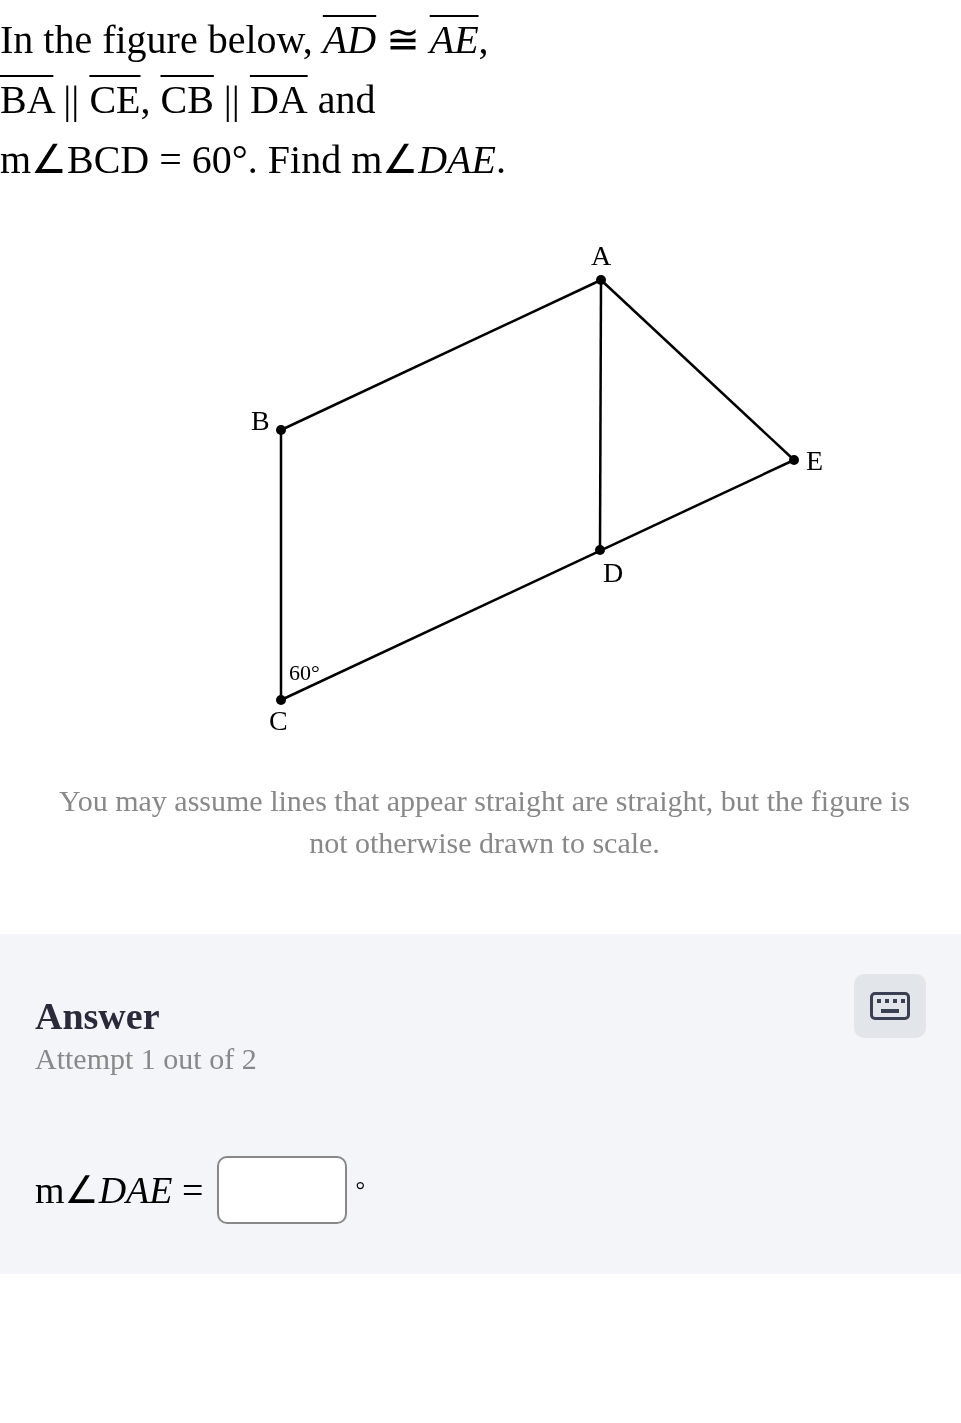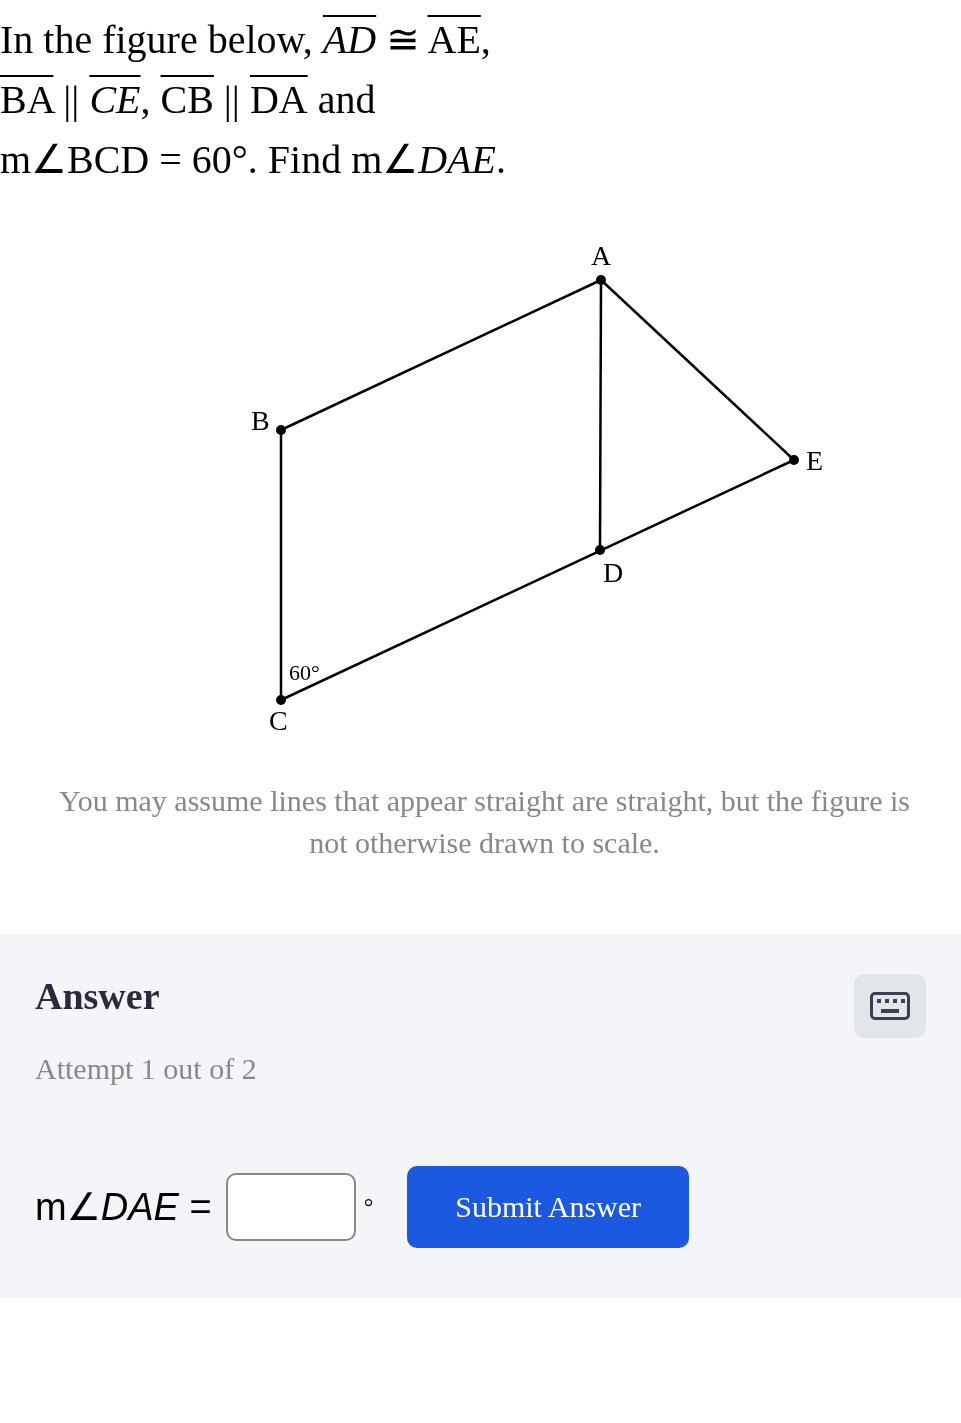--- a/index.html
+++ b/index.html
@@ -38,21 +38,21 @@
       line-height: 1.4;
     }
     .answer-section {
       background: #f3f5f8;
       padding: 40px 35px 50px 35px;
       margin-top: 30px;
     }
     .answer-header {
       display: flex;
       justify-content: space-between;
-      align-items: flex-start;
+      align-items: flex-end;
     }
     .answer-title {
       font-size: 38px;
       font-weight: bold;
       color: #2a2a3a;
     }
     .keyboard-btn {
       width: 72px;
       height: 64px;
       background: #e2e5ea;
@@ -84,31 +84,31 @@
       position: absolute;
       bottom: 4px;
       left: 8px;
       width: 18px;
       height: 4px;
       background: #3a3f52;
     }
     .attempt-text {
       font-size: 30px;
       color: #888;
-      margin-top: 14px;
+      margin-top: 4px;
     }
     .answer-input-row {
       display: flex;
       align-items: center;
       margin-top: 80px;
       gap: 14px;
     }
     .answer-label {
       font-size: 38px;
-      font-family: Liberation Sans, sans-serif;
+      font-family: Liberation Serif, serif;
     }
     .answer-input {
       width: 130px;
       height: 68px;
       border: 2px solid #888;
       border-radius: 10px;
       font-size: 30px;
       padding: 0 10px;
       text-align: center;
     }
@@ -125,22 +125,22 @@
       font-size: 30px;
       padding: 24px 48px;
       cursor: pointer;
       font-family: Georgia, serif;
     }
   </style>
 </head>
 <body>
 
 <div class="question">
-  <span>In the figure below,  </span><span class="math"><span class="overline" style="font-style:italic">AD</span><span> ≅ </span><span class="overline" style="">AE</span></span><span>,</span><br>
-  <span class="math"><span class="overline" style="">BA</span><span> || </span><span class="overline" style="font-style:italic">CE</span></span><span>,  </span><span class="math"><span class="overline" style="">CB</span><span> || </span><span class="overline" style="">DA</span></span><span> and</span><br>
+  <span>In the figure below,  </span><span class="math"><span class="overline" style="font-style:italic">AD</span><span> ≅ </span><span class="overline" style="font-style:italic">AE</span></span><span>,</span><br>
+  <span class="math"><span class="overline" style="">BA</span><span> || </span><span class="overline" style="">CE</span></span><span>,  </span><span class="math"><span class="overline" style="">CB</span><span> || </span><span class="overline" style="">DA</span></span><span> and</span><br>
   <span class="math"><span>m∠</span><span style="">BCD</span><span> = 60°</span></span><span>. Find </span><span class="math"><span>m∠</span><span style="font-style:italic">DAE</span></span><span>.</span>
 </div>
 
 <div class="diagram-container">
   <svg width="780" height="530" viewBox="0 0 780 530">
     <line x1="190" y1="470" x2="190" y2="200" stroke="#000" stroke-width="2.5"></line>
     <line x1="190" y1="200" x2="510" y2="50" stroke="#000" stroke-width="2.5"></line>
     <line x1="190" y1="470" x2="703" y2="230" stroke="#000" stroke-width="2.5"></line>
     <line x1="510" y1="50" x2="703" y2="230" stroke="#000" stroke-width="2.5"></line>
     <line x1="510" y1="50" x2="509" y2="320" stroke="#000" stroke-width="2.5"></line>
@@ -167,15 +167,14 @@
       <div class="keyboard-icon"></div>
     </div>
   </div>
   <div class="attempt-text">Attempt 1 out of 2</div>
   <div class="answer-input-row">
     <span class="answer-label">
       <span>m∠</span><span style="font-style:italic">DAE</span><span> = </span>
     </span>
     <input type="text" class="answer-input" style="">
     <span class="degree-symbol">°</span>
-    <button class="submit-btn">Submit Answer</button>
   </div>
 </div>
 
 </body></html>

